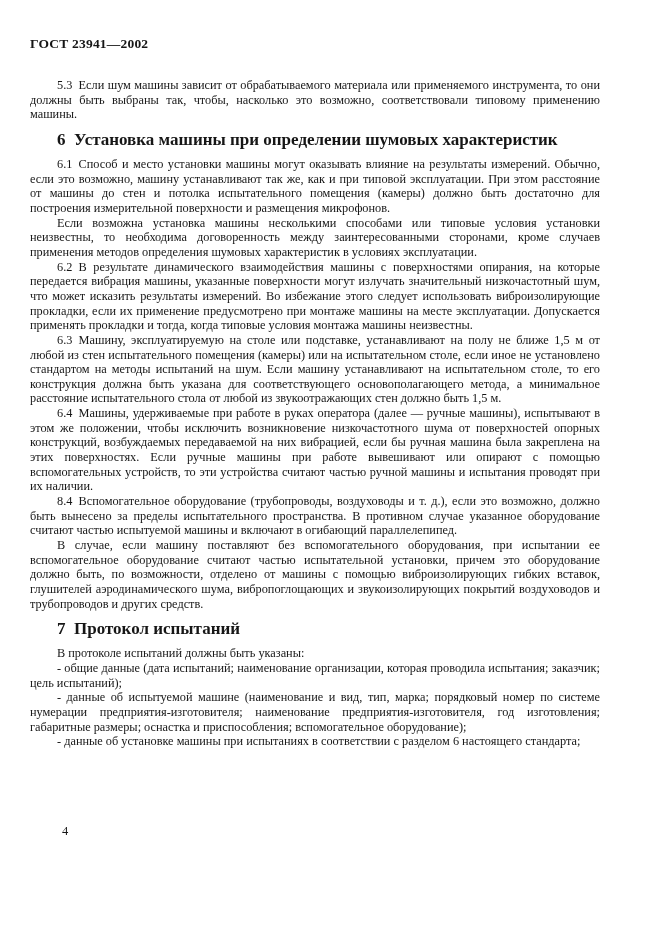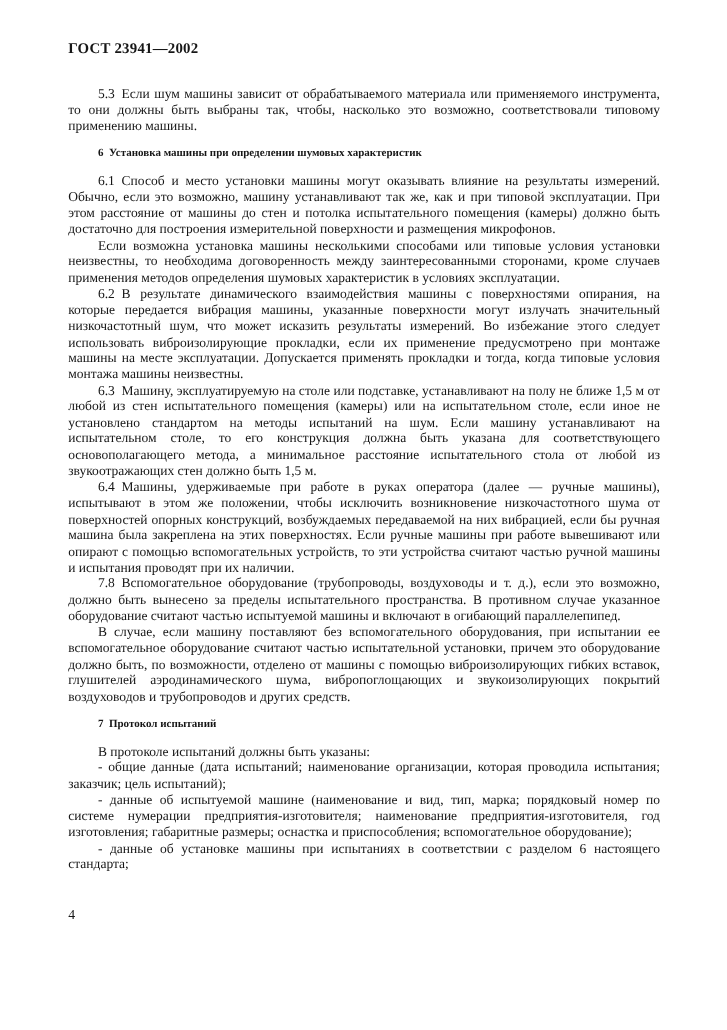--- a/index.html
+++ b/index.html
@@ -9,41 +9,41 @@
   }
   .page {
     position: relative;
     width: 661px;
     height: 936px;
     background: #ffffff;
     color: #161616;
     font-family: "Liberation Serif", "DejaVu Serif", serif;
     overflow: hidden;
     box-sizing: border-box;
-    padding: 36px 61px 0 62px;
+    padding: 36px 61px 0 30px;
   }
   .doc-header {
     font-weight: bold;
     font-size: 13.5px;
     letter-spacing: 0.2px;
     line-height: 16px;
   }
   .doc-body {
     margin-top: 26px;
     font-size: 12.3px;
     line-height: 14.65px;
     text-align: justify;
     font-family: Liberation Serif, serif;
   }
   .para {
     margin: 0;
     text-indent: 27px;
   }
   .section-heading {
-    font-size: 10px;
+    font-size: 17px;
     font-weight: bold;
     line-height: 17px;
     text-align: left;
     margin: 9px 0 9px 27px;
     text-indent: 0;
   }
   .page-number {
     position: absolute;
     left: 62px;
     top: 824px;
@@ -58,21 +58,21 @@
   <div class="doc-header">ГОСТ 23941—2002</div>
 
   <div class="doc-body">
     <p class="para">5.3 Если шум машины зависит от обрабатываемого материала или применяемого инструмента, то они должны быть выбраны так, чтобы, насколько это возможно, соответствовали типовому применению машины.</p>
     <h2 class="section-heading">6 Установка машины при определении шумовых характеристик</h2>
     <p class="para">6.1 Способ и место установки машины могут оказывать влияние на результаты измерений. Обычно, если это возможно, машину устанавливают так же, как и при типовой эксплуатации. При этом расстояние от машины до стен и потолка испытательного помещения (камеры) должно быть достаточно для построения измерительной поверхности и размещения микрофонов.</p>
     <p class="para">Если возможна установка машины несколькими способами или типовые условия установки неизвестны, то необходима договоренность между заинтересованными сторонами, кроме случаев применения методов определения шумовых характеристик в условиях эксплуатации.</p>
     <p class="para">6.2 В результате динамического взаимодействия машины с поверхностями опирания, на которые передается вибрация машины, указанные поверхности могут излучать значительный низкочастотный шум, что может исказить результаты измерений. Во избежание этого следует использовать виброизолирующие прокладки, если их применение предусмотрено при монтаже машины на месте эксплуатации. Допускается применять прокладки и тогда, когда типовые условия монтажа машины неизвестны.</p>
     <p class="para">6.3 Машину, эксплуатируемую на столе или подставке, устанавливают на полу не ближе 1,5 м от любой из стен испытательного помещения (камеры) или на испытательном столе, если иное не установлено стандартом на методы испытаний на шум. Если машину устанавливают на испытательном столе, то его конструкция должна быть указана для соответствующего основополагающего метода, а минимальное расстояние испытательного стола от любой из звукоотражающих стен должно быть 1,5 м.</p>
     <p class="para">6.4 Машины, удерживаемые при работе в руках оператора (далее — ручные машины), испытывают в этом же положении, чтобы исключить возникновение низкочастотного шума от поверхностей опорных конструкций, возбуждаемых передаваемой на них вибрацией, если бы ручная машина была закреплена на этих поверхностях. Если ручные машины при работе вывешивают или опирают с помощью вспомогательных устройств, то эти устройства считают частью ручной машины и испытания проводят при их наличии.</p>
-    <p class="para">7.8 Вспомогательное оборудование (трубопроводы, воздуховоды и т. д.), если это возможно, должно быть вынесено за пределы испытательного пространства. В противном случае указанное оборудование считают частью испытуемой машины и включают в огибающий параллелепипед.</p>
+    <p class="para">8.4 Вспомогательное оборудование (трубопроводы, воздуховоды и т. д.), если это возможно, должно быть вынесено за пределы испытательного пространства. В противном случае указанное оборудование считают частью испытуемой машины и включают в огибающий параллелепипед.</p>
     <p class="para">В случае, если машину поставляют без вспомогательного оборудования, при испытании ее вспомогательное оборудование считают частью испытательной установки, причем это оборудование должно быть, по возможности, отделено от машины с помощью виброизолирующих гибких вставок, глушителей аэродинамического шума, вибропоглощающих и звукоизолирующих покрытий воздуховодов и трубопроводов и других средств.</p>
     <h2 class="section-heading">7 Протокол испытаний</h2>
     <p class="para">В протоколе испытаний должны быть указаны:</p>
     <p class="para">- общие данные (дата испытаний; наименование организации, которая проводила испытания; заказчик; цель испытаний);</p>
     <p class="para">- данные об испытуемой машине (наименование и вид, тип, марка; порядковый номер по системе нумерации предприятия-изготовителя; наименование предприятия-изготовителя, год изготовления; габаритные размеры; оснастка и приспособления; вспомогательное оборудование);</p>
     <p class="para">- данные об установке машины при испытаниях в соответствии с разделом 6 настоящего стандарта;</p>
   </div>
 
   <div class="page-number">4</div>
 </div>

